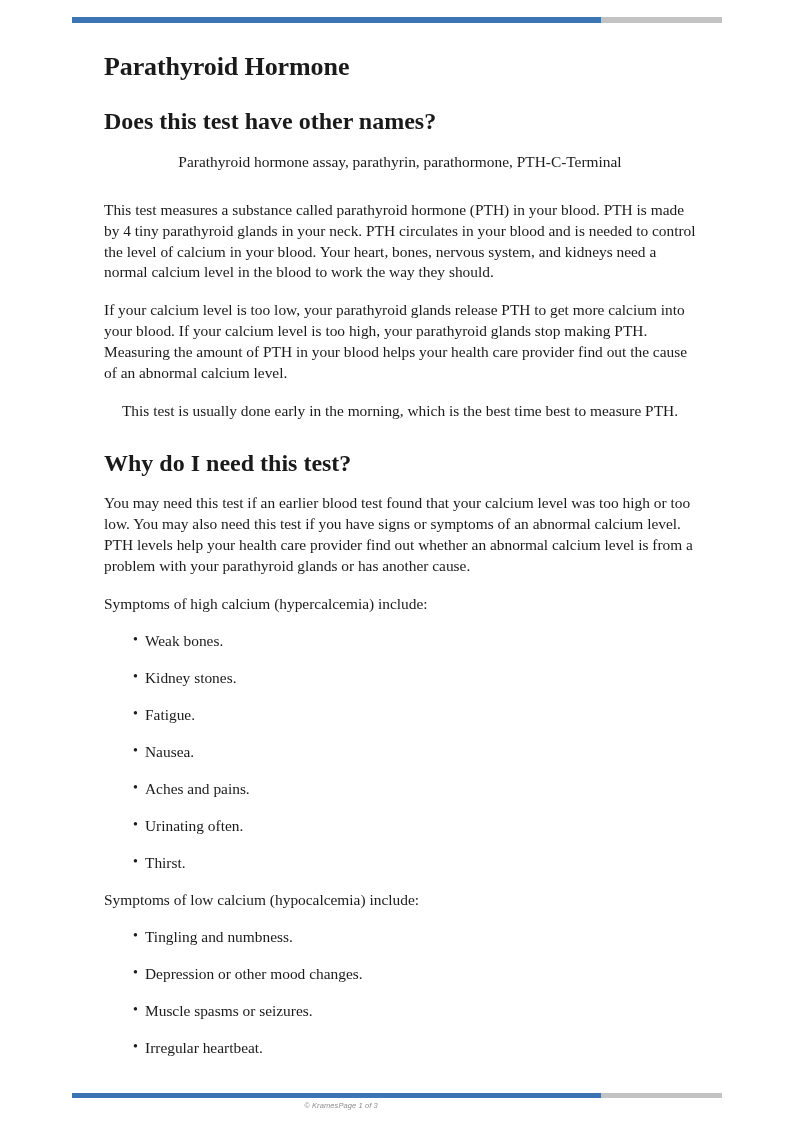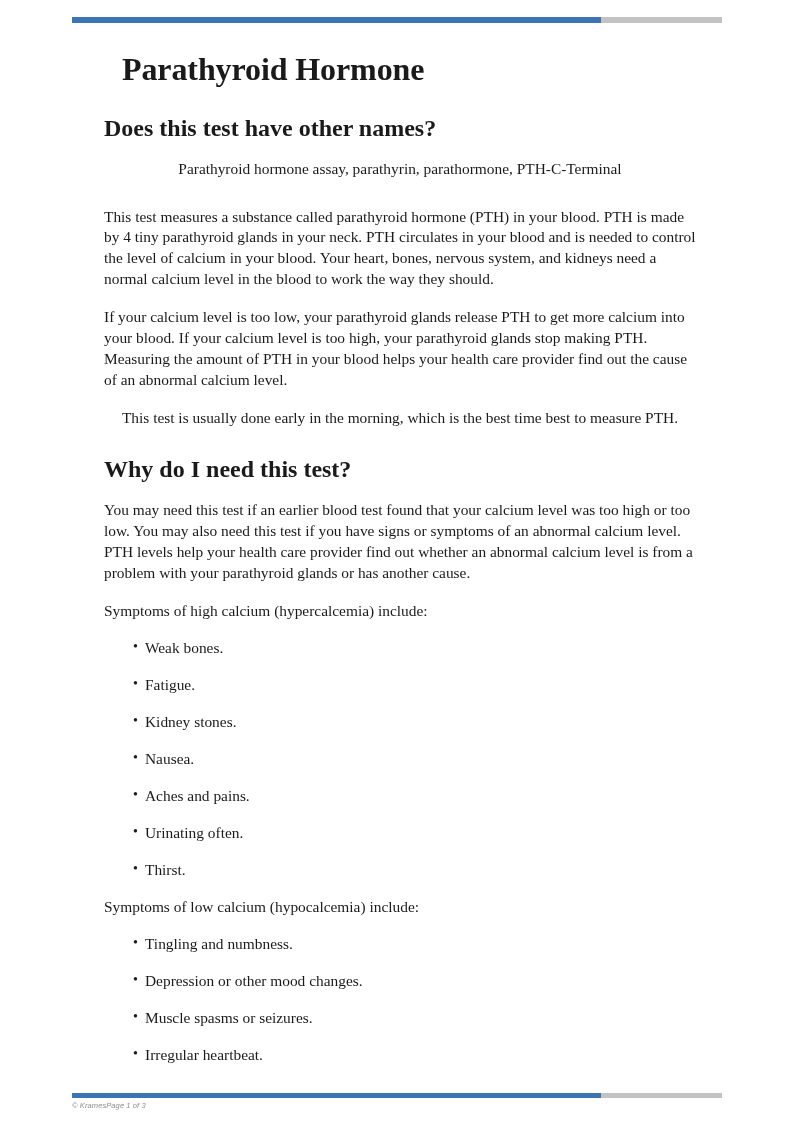--- a/index.html
+++ b/index.html
@@ -47,24 +47,24 @@
 
   
   .content {
     position: absolute;
     left: 104px;
     top: 52px;
     width: 592px;
   }
 
   h1.doc-title {
-    font-size: 32px;
+    font-size: 26px;
     font-weight: bold;
     line-height: 1.12;
-    margin: 0 0 26px 18px;
+    margin: 0 0 26px 0;
     letter-spacing: -0.1px;
   }
 
   h2.section-heading {
     font-size: 24px;
     font-weight: bold;
     line-height: 1.2;
     margin: 0 0 16px 0;
   }
 
@@ -109,21 +109,21 @@
     color: #1a1a1a;
   }
 
   
   .footer {
     position: absolute;
     left: 72px;
     top: 1101px;
     width: 538px;
     display: flex;
-    justify-content: flex-start;
+    justify-content: center;
     align-items: baseline;
     font-family: "Liberation Sans", "DejaVu Sans", sans-serif;
     font-style: italic;
     font-size: 7.5px;
     color: #8d8d8d;
     letter-spacing: 0.1px;
   }
   .footer .copyright { text-align: left; }
   .footer .page-number { text-align: right; }
 </style>
@@ -156,22 +156,22 @@
 
     <div class="spacer-lg"></div>
 
     <div class="section">
       <h2 class="section-heading">Why do I need this test?</h2>
       <p class="body-text">You may need this test if an earlier blood test found that your calcium level was too high or too low. You may also need this test if you have signs or symptoms of an abnormal calcium level. PTH levels help your health care provider find out whether an abnormal calcium level is from a problem with your parathyroid glands or has another cause.</p>
 
       <p class="lead-in">Symptoms of high calcium (hypercalcemia) include:</p>
       <ul class="bullets">
         <li>Weak bones.</li>
+        <li>Kidney stones.</li>
         <li>Fatigue.</li>
-        <li>Kidney stones.</li>
         <li>Nausea.</li>
         <li>Aches and pains.</li>
         <li>Urinating often.</li>
         <li>Thirst.</li>
       </ul>
 
       <p class="lead-in">Symptoms of low calcium (hypocalcemia) include:</p>
       <ul class="bullets">
         <li>Tingling and numbness.</li>
         <li>Depression or other mood changes.</li>

